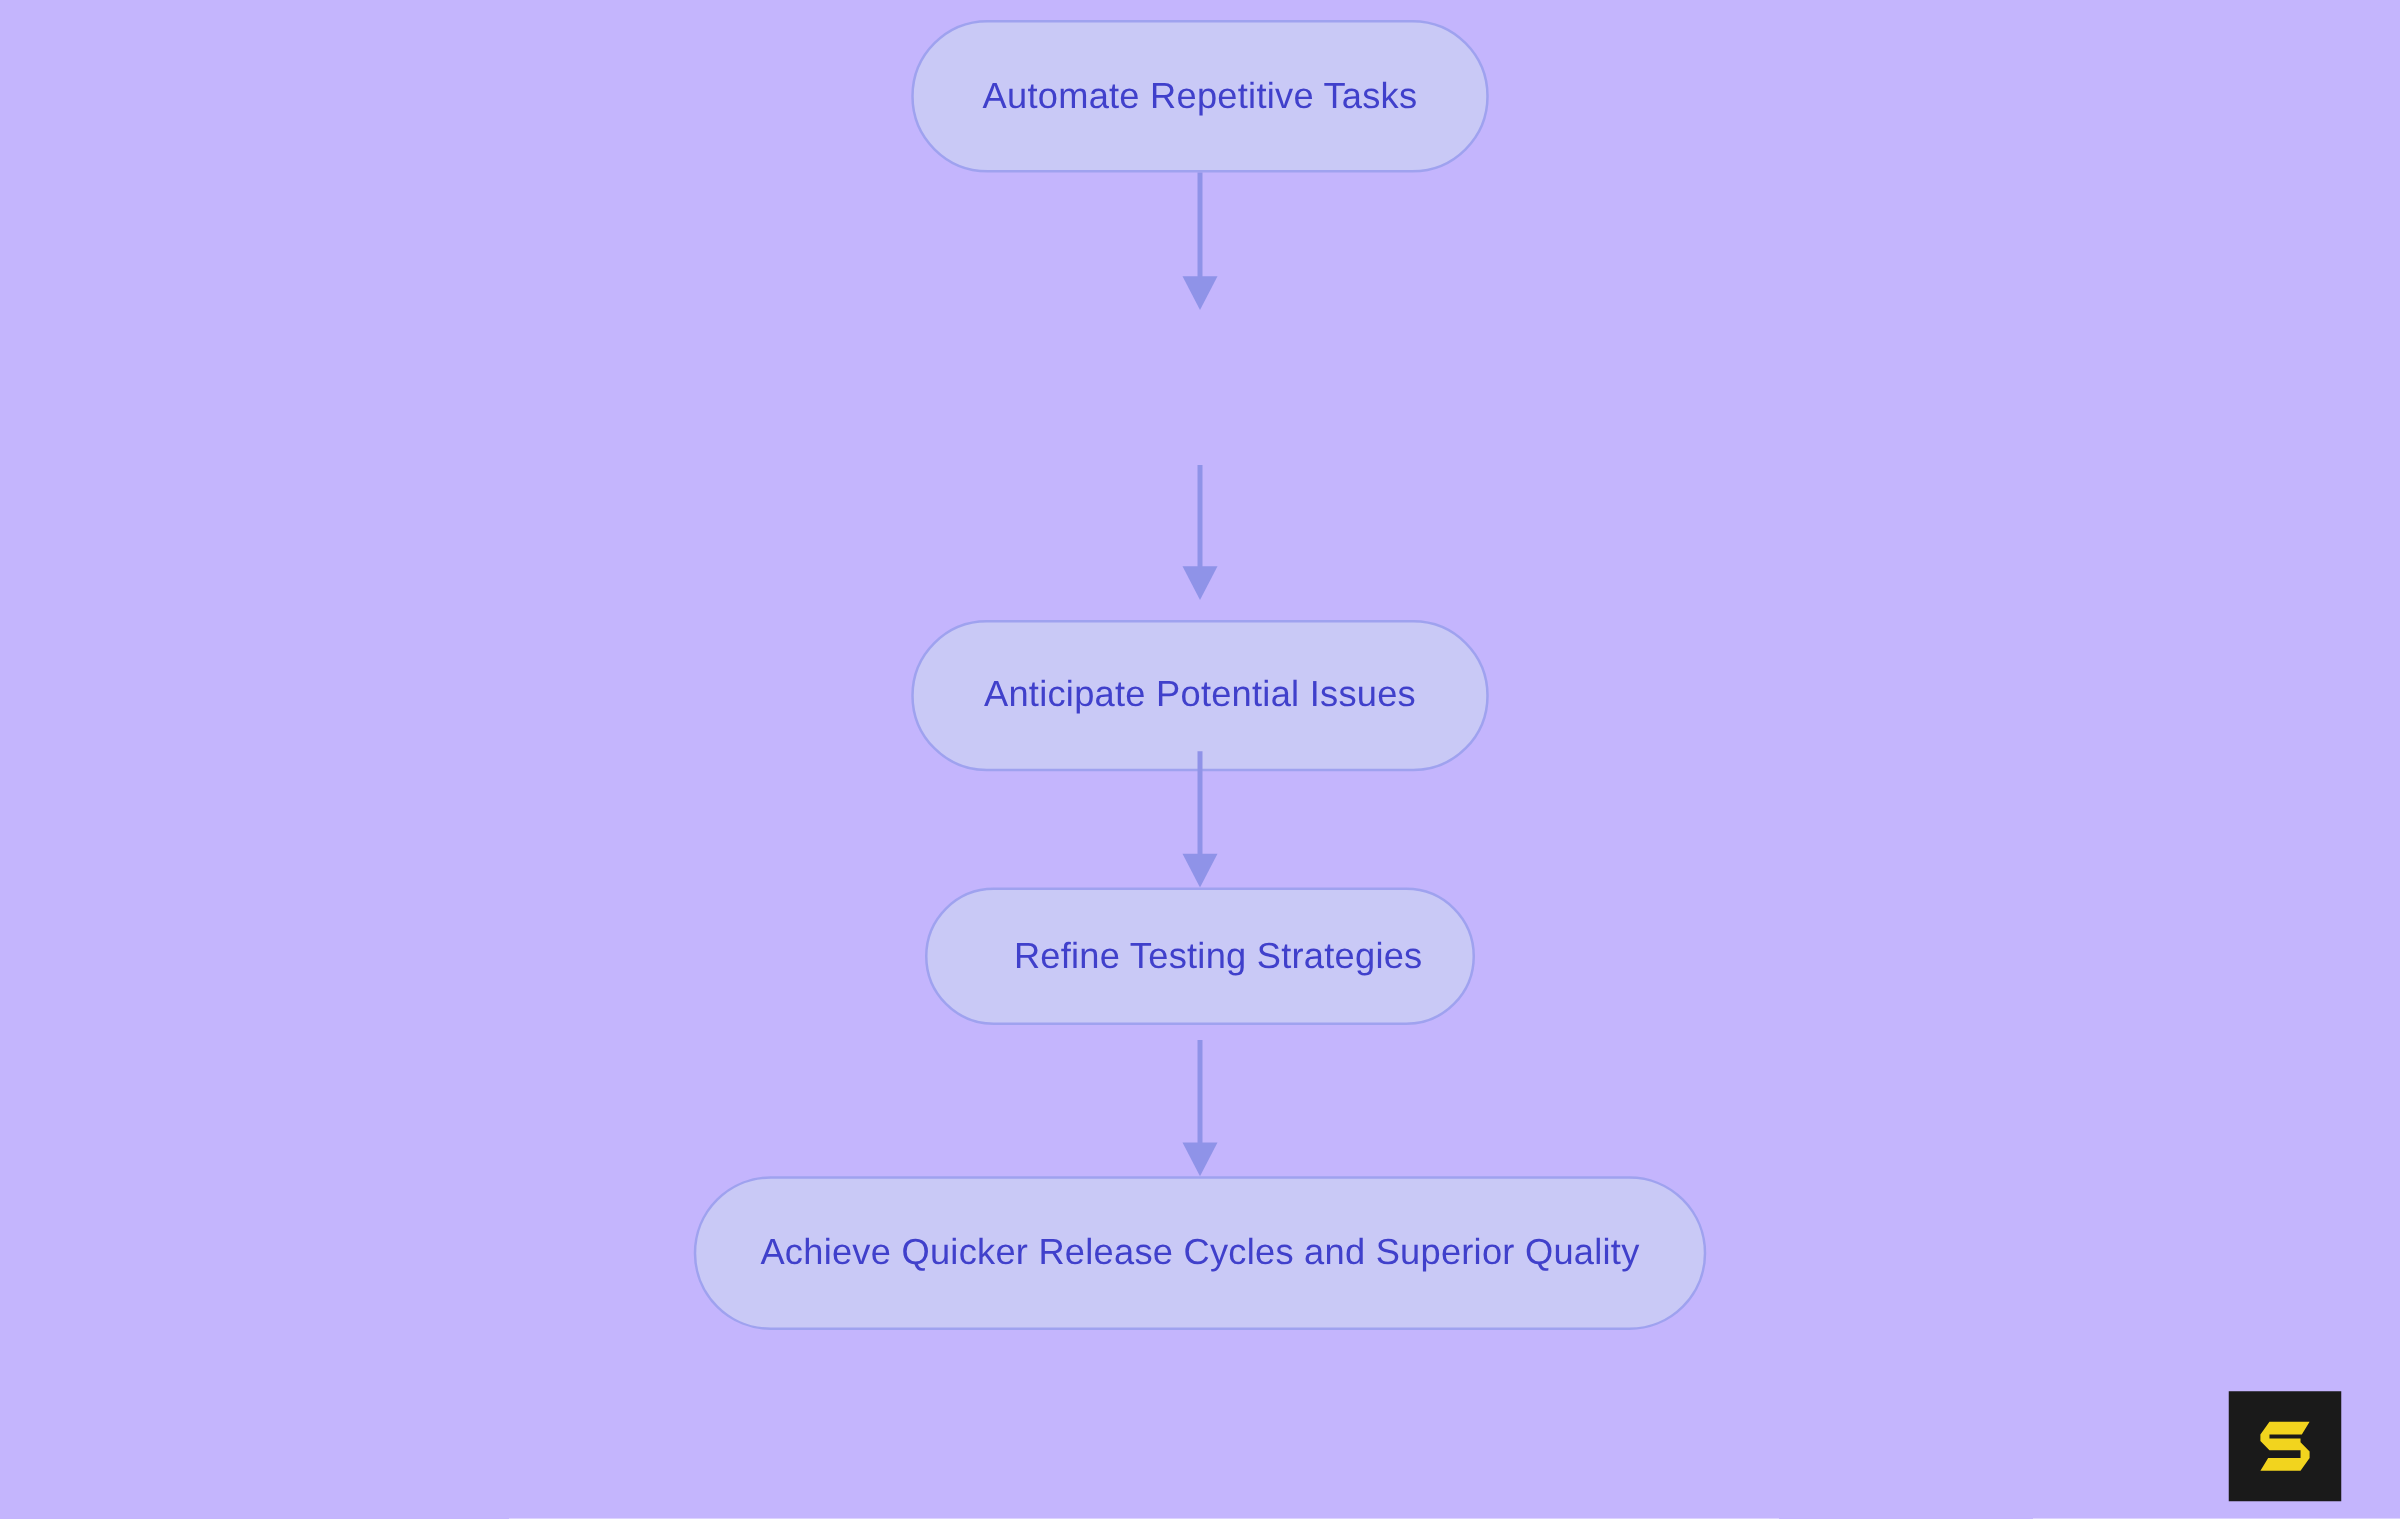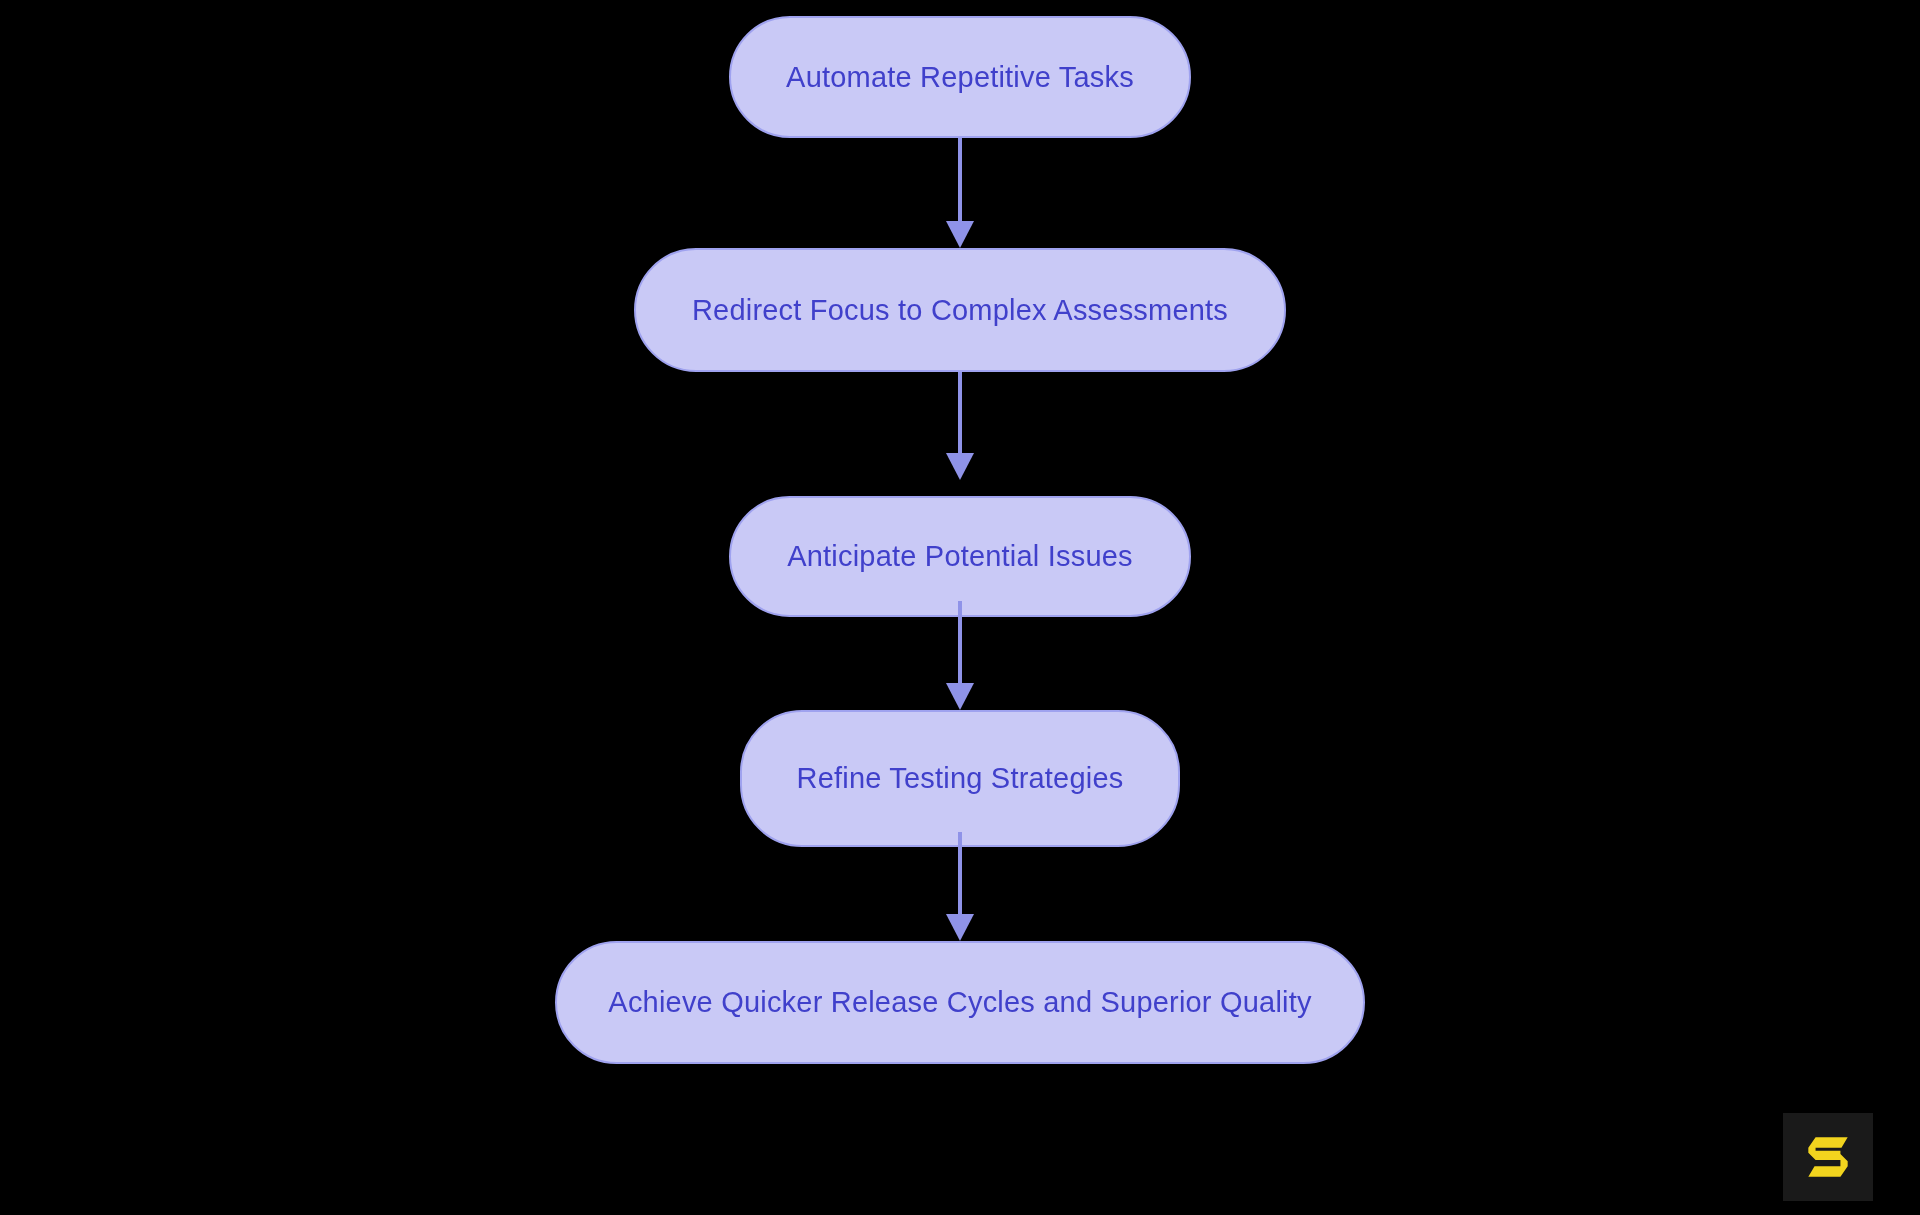--- a/index.html
+++ b/index.html
@@ -12,21 +12,21 @@
   }
   * { margin: 0; padding: 0; box-sizing: border-box; }
   html, body { background: #ffffff; }
   body {
     font-family: "Liberation Sans", "DejaVu Sans", sans-serif;
   }
   .canvas {
     position: relative;
     width: 1920px;
     height: 1215px;
-    background: #000000;
+    background: #c4b5fd;
     overflow: hidden;
   }
   .node {
     position: absolute;
     left: 50%;
     transform: translateX(-50%);
     background: var(--node-fill);
     border: 2px solid var(--node-border);
     border-radius: 62px;
     display: flex;
@@ -34,21 +34,21 @@
     justify-content: center;
     text-align: center;
     color: var(--node-text);
     font-size: 29px;
     letter-spacing: 0.2px;
     padding: 0 40px;
   }
   .node-1 { top: 16px;  width: 462px; height: 122px; }
   .node-2 { top: 248px; width: 652px; height: 124px; }
   .node-3 { top: 480px; width: 462px; height: 121px; margin-top: 16px; }
-  .node-4 { top: 710px; width: 440px; height: 137px; }
+  .node-4 { top: 710px; width: 440px; height: 110px; justify-content: flex-end; }
   .node-5 { top: 941px; width: 810px; height: 123px; }
 
   .arrow {
     position: absolute;
     left: 50%;
     transform: translateX(-50%);
     display: flex;
     flex-direction: column;
     align-items: center;
   }
@@ -90,23 +90,20 @@
 
   <div class="node node-1">
     <span>Automate Repetitive Tasks</span>
   </div>
 
   <div class="arrow arrow-1">
     <div class="shaft"></div>
     <div class="head"></div>
   </div>
 
-  <div class="node node-2">
-    <span>Redirect Focus to Complex Assessments</span>
-  </div>
 
   <div class="arrow arrow-2">
     <div class="shaft"></div>
     <div class="head"></div>
   </div>
 
   <div class="node node-3">
     <span>Anticipate Potential Issues</span>
   </div>
 

